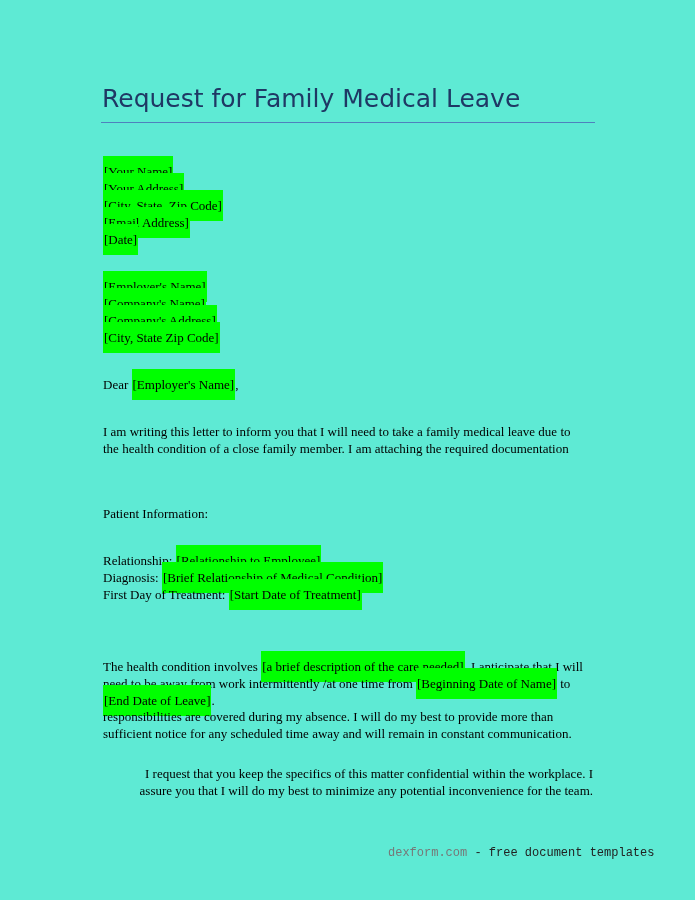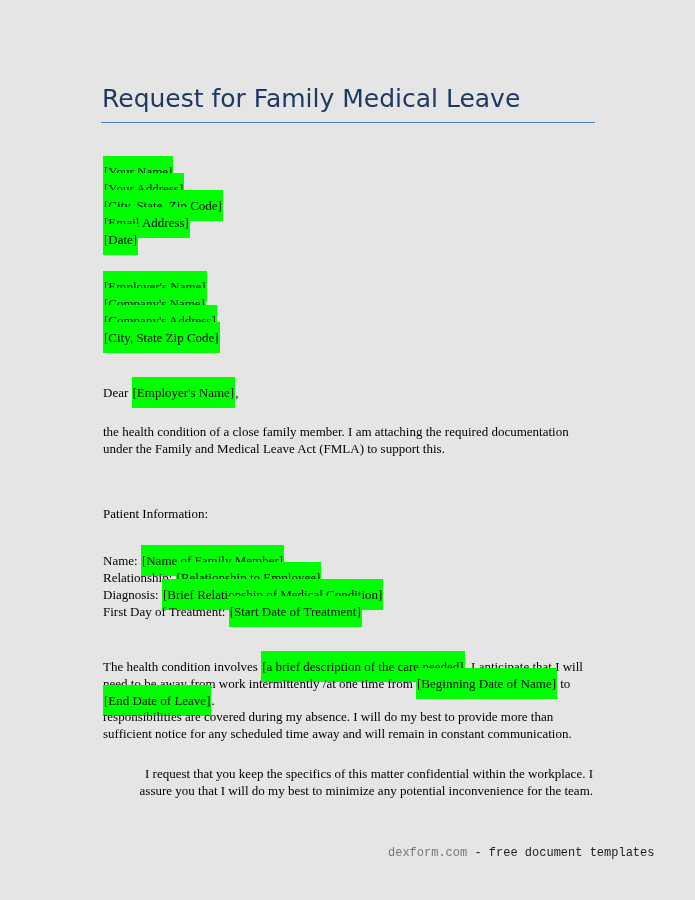--- a/index.html
+++ b/index.html
@@ -1,17 +1,17 @@
 <!DOCTYPE html>
 <html><head>
 <meta charset="utf-8">
 <style>
   html, body { margin: 0; padding: 0; background: #ffffff; }
   body { width: 695px; height: 900px; position: relative; overflow: hidden; }
-  .page { position: absolute; left: 0; top: 0; width: 695px; height: 900px; background: #e5e5e5; }
+  .page { position: absolute; left: 0; top: 0; width: 695px; height: 900px; background: #5eead4; }
   .title {
     position: absolute; left: 102px; top: 84px;
     font-family: "DejaVu Sans", sans-serif; font-size: 25px; color: #1f3864;
     letter-spacing: 0px; white-space: nowrap;
   }
   .title-rule {
     position: absolute; left: 101px; top: 122px; width: 494px; height: 0;
     border-top: 1.5px solid #4f81bd;
   }
   .body-text {
@@ -42,35 +42,34 @@
     <div class="line"><span class="hl">[Date]</span></div>
   </div>
 
   <div class="block body-text" style="top:278px;">
     <div class="line"><span class="hl">[Employer's Name]</span></div>
     <div class="line"><span class="hl">[Company's Name]</span></div>
     <div class="line"><span class="hl">[Company's Address]</span></div>
     <div class="line"><span class="hl">[City, State Zip Code]</span></div>
   </div>
 
-  <div class="block body-text" style="top:384px;">
+  <div class="block body-text" style="top:376px;">
     <div class="line"><span>Dear </span><span class="hl">[Employer's Name]</span><span>,</span></div>
   </div>
 
   <div class="para body-text" style="top:423px;">
+    <div class="line">I am writing this letter to inform you that I will need to take a family medical leave due to</div>
     <div class="line">the health condition of a close family member. I am attaching the required documentation</div>
-    <div class="line">under the Family and Medical Leave Act (FMLA) to support this.</div>
   </div>
 
   <div class="block body-text" style="top:505px;">
     <div class="line">Patient Information:</div>
   </div>
 
   <div class="block body-text" style="top:552px;">
-    <div class="line"><span>Name: </span><span class="hl">[Name of Family Member]</span></div>
     <div class="line"><span>Relationship: </span><span class="hl">[Relationship to Employee]</span></div>
     <div class="line"><span>Diagnosis: </span><span class="hl">[Brief Relationship of Medical Condition]</span></div>
     <div class="line"><span>First Day of Treatment: </span><span class="hl">[Start Date of Treatment]</span></div>
   </div>
 
   <div class="para body-text" style="top:658px;">
     <div class="line"><span>The health condition involves </span><span class="hl">[a brief description of the care needed]</span><span>.  I anticipate that I will</span></div>
     <div class="line"><span>need to be away from work intermittently /at one time from </span><span class="hl">[Beginning  Date of Name]</span><span> to</span></div>
     <div class="line"><span class="hl">[End Date of Leave]</span><span>.</span></div>
   </div>

